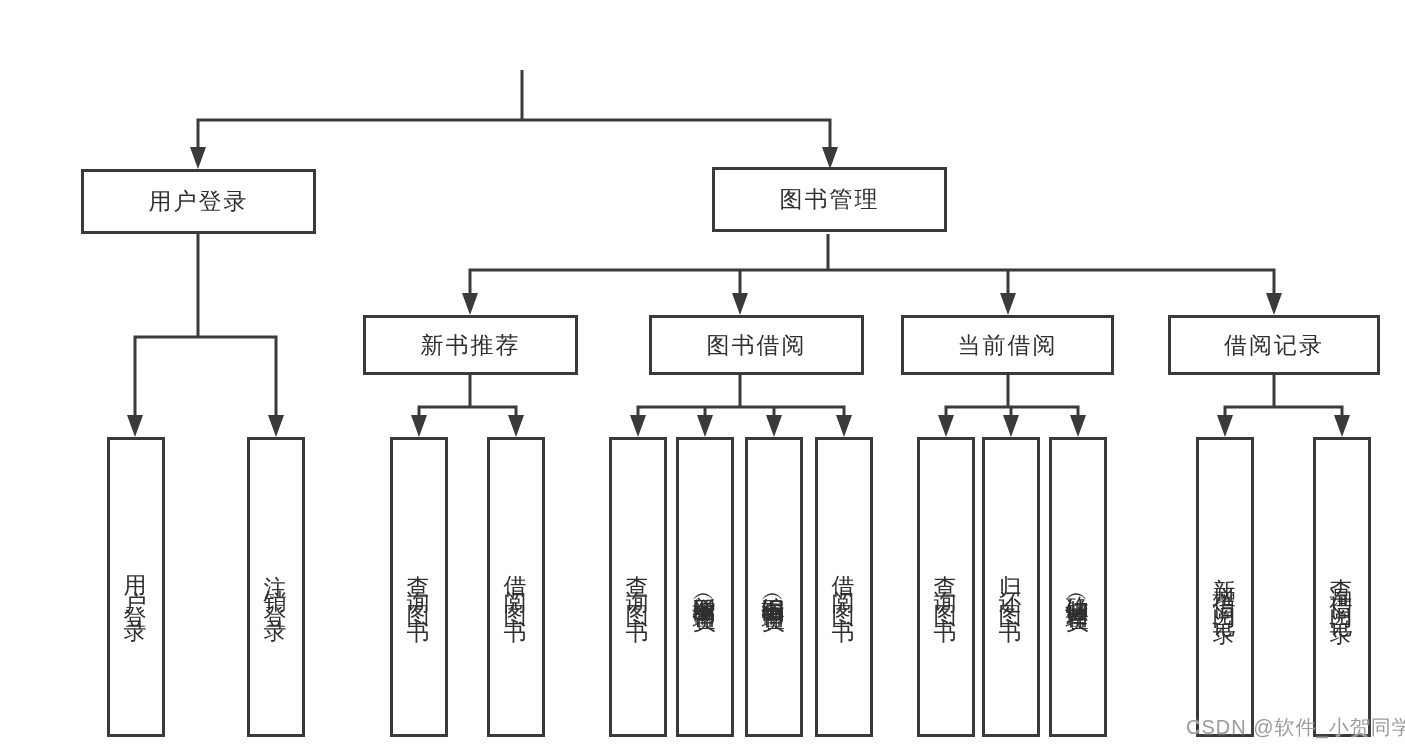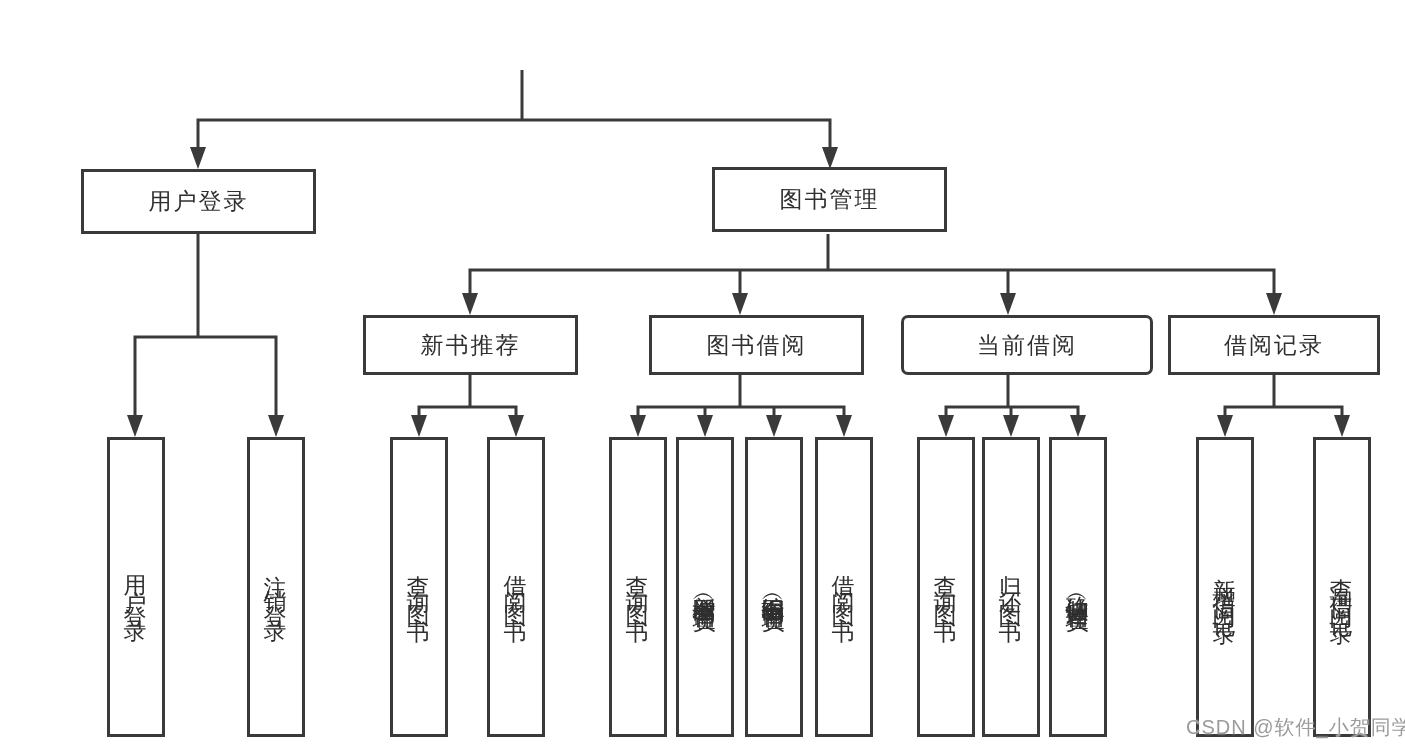--- a/index.html
+++ b/index.html
@@ -110,21 +110,21 @@
   <div class="node" style="left:712px;top:167px;width:235px;height:65px;">
     <span>图书管理</span>
   </div>
 
   <div class="node" style="left:363px;top:315px;width:215px;height:60px;">
     <span>新书推荐</span>
   </div>
   <div class="node" style="left:633px;top:315px;width:215px;height:60px;margin-left:16px;">
     <span>图书借阅</span>
   </div>
-  <div class="node" style="left:901px;top:315px;width:252px;height:60px;border-radius:7px;">
+  <div class="node" style="left:901px;top:315px;width:213px;height:60px;">
     <span>当前借阅</span>
   </div>
   <div class="node" style="left:1168px;top:315px;width:212px;height:60px;">
     <span>借阅记录</span>
   </div>
 
   <div class="node leaf sp4" style="left:107px;">
     <span class="vtext">用户登录</span>
   </div>
   <div class="node leaf sp4" style="left:247px;">

